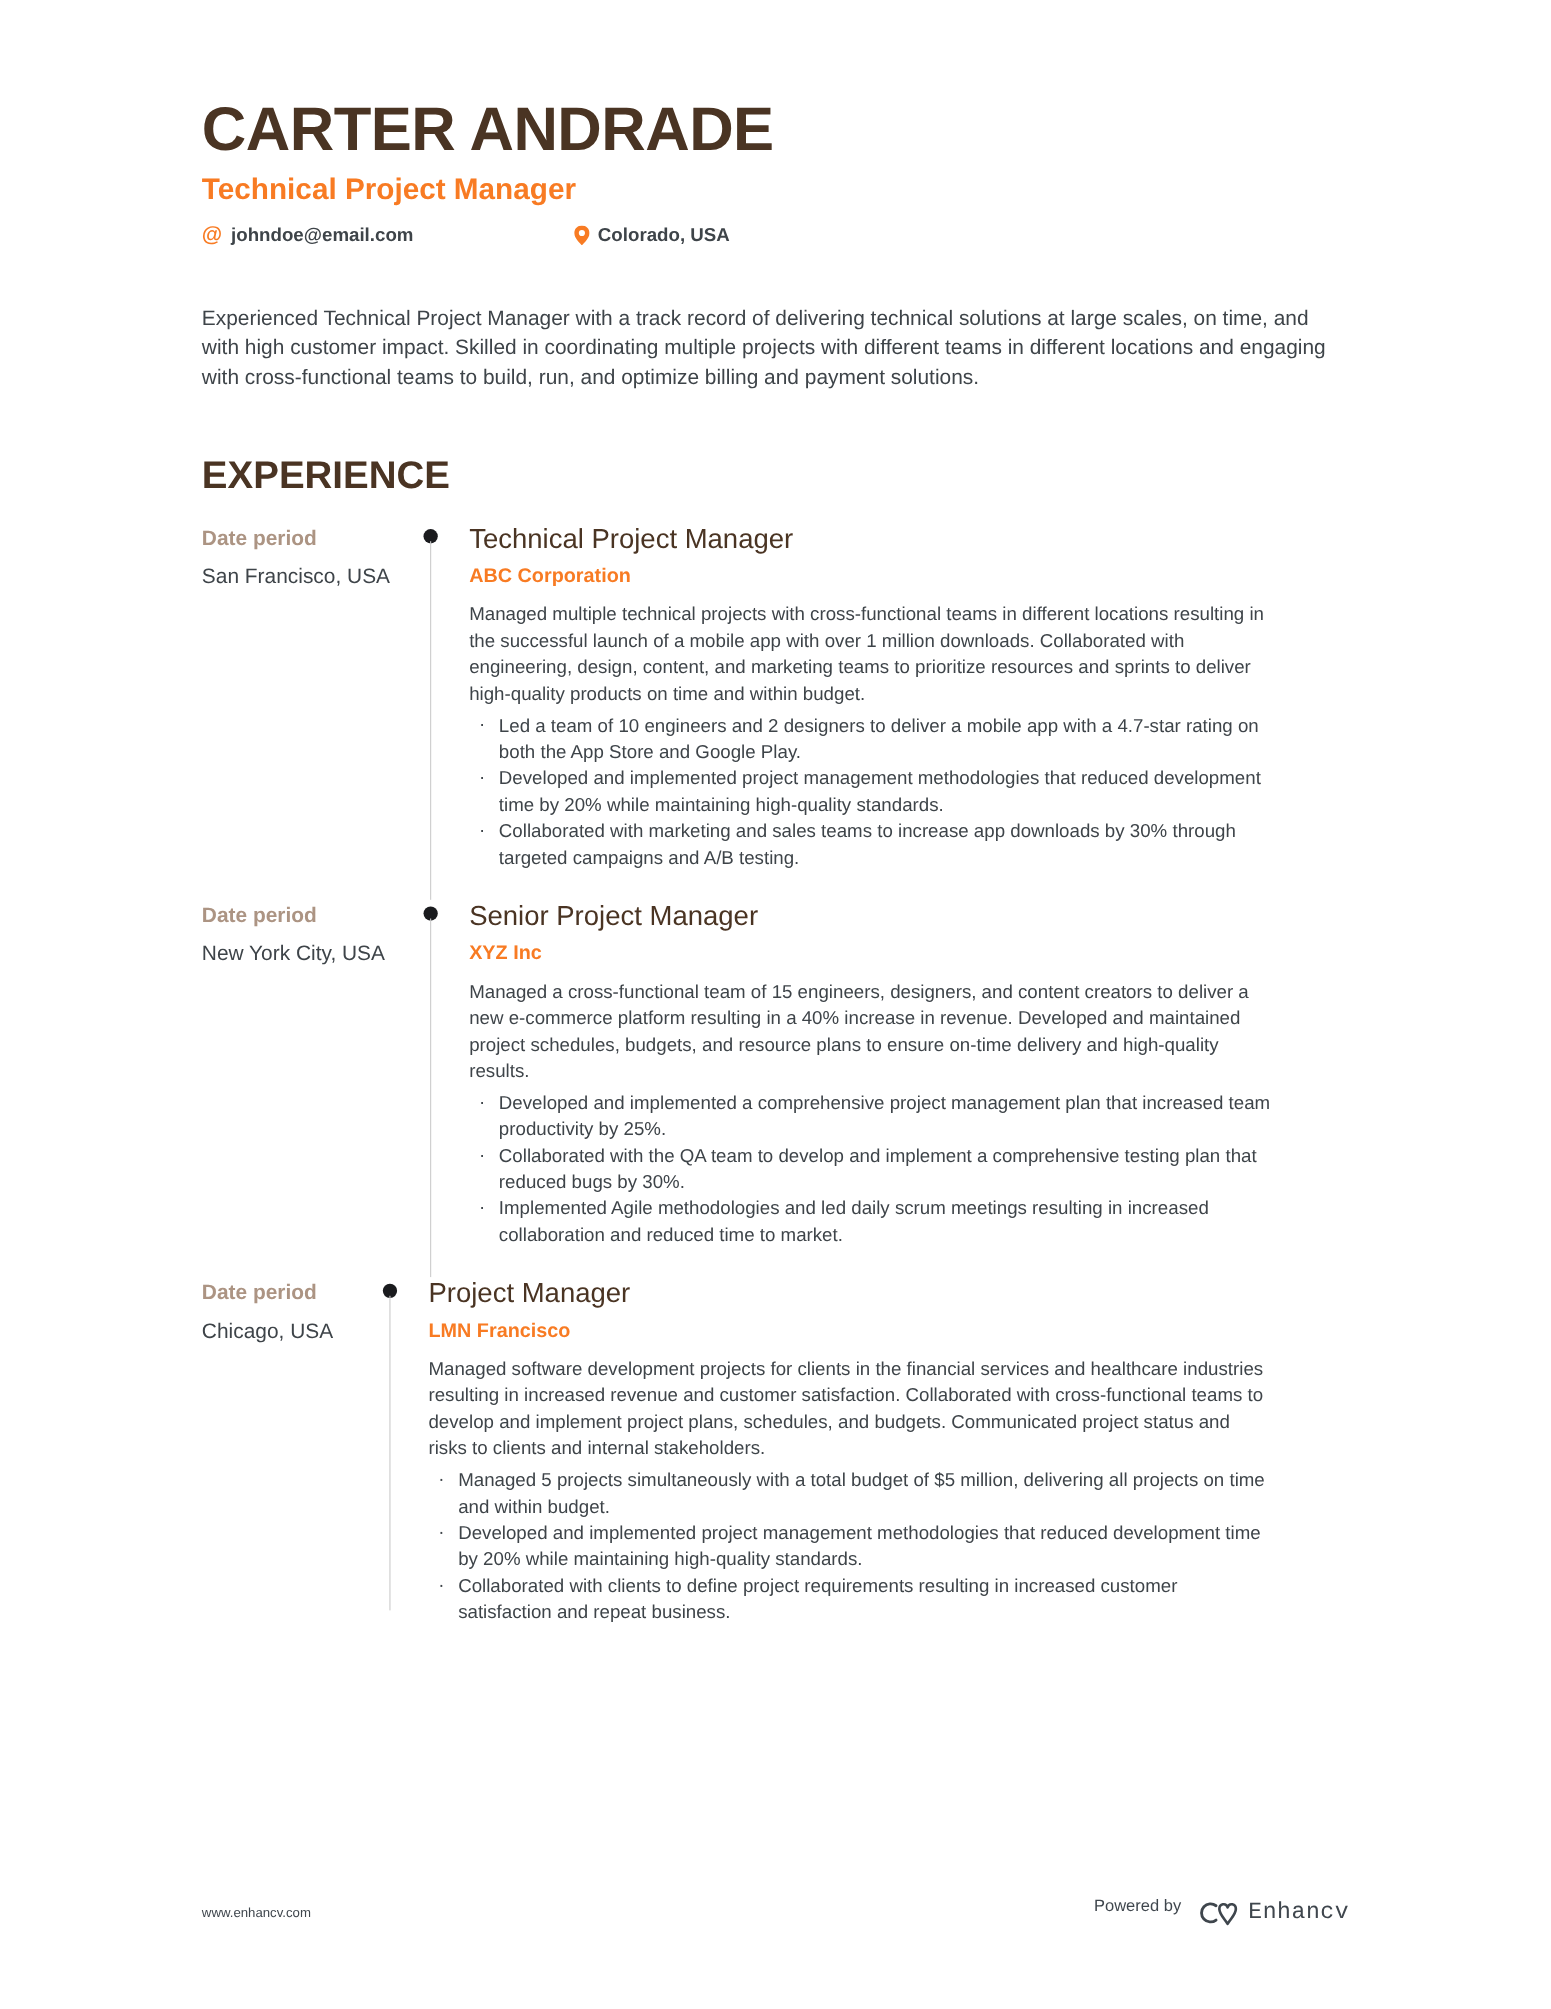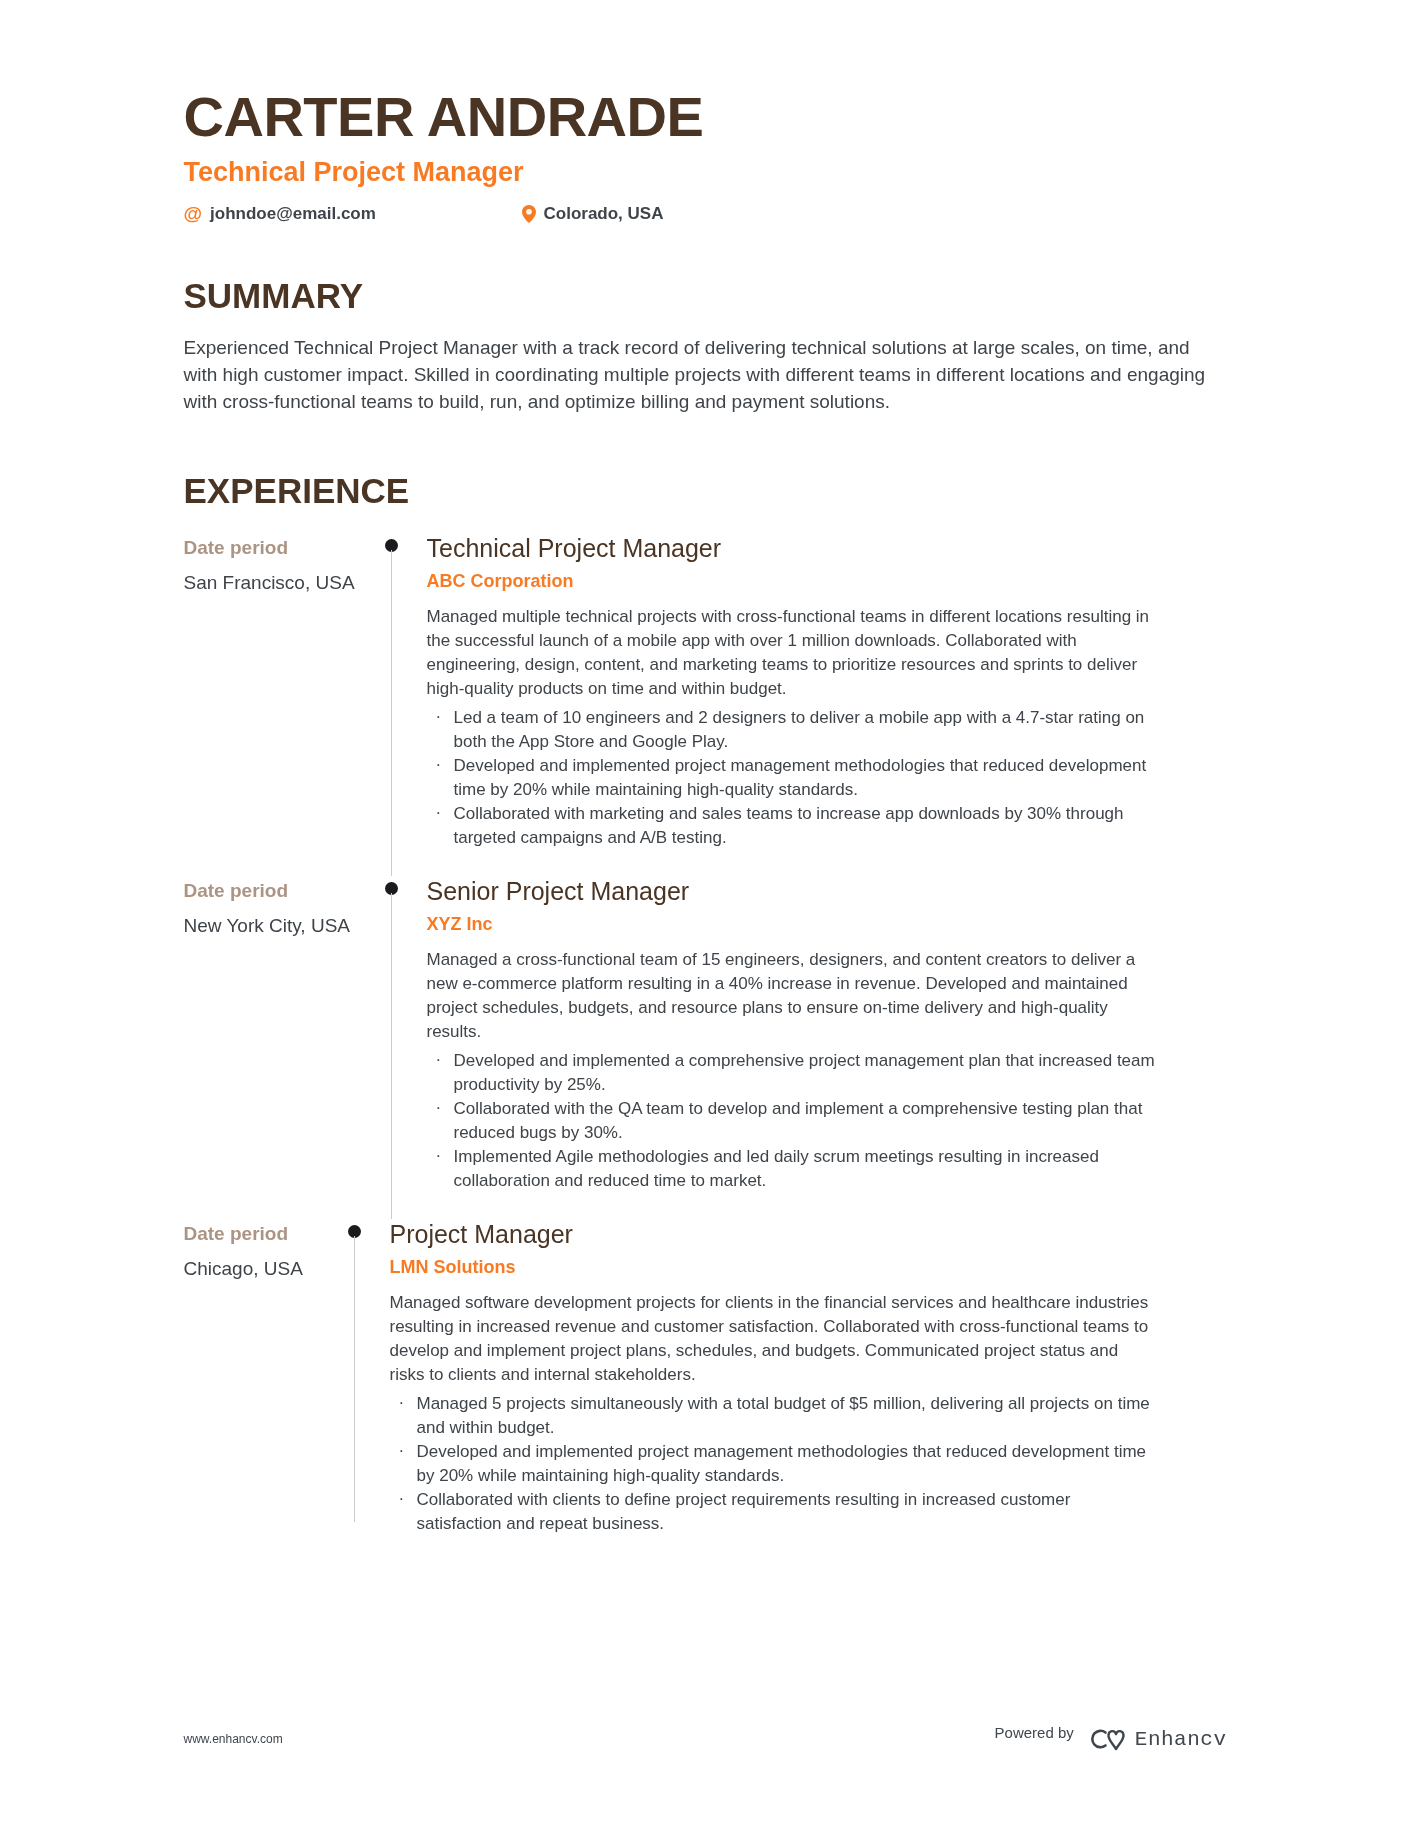--- a/index.html
+++ b/index.html
@@ -184,21 +184,20 @@
       <div class="contact-item">
         <svg class="pin-svg" width="14" height="18" viewBox="0 0 14 18">
           <path d="M7 0C3.15 0 0 3.1 0 6.9 0 12 7 18 7 18s7-6 7-11.1C14 3.1 10.85 0 7 0zm0 9.6a2.8 2.8 0 1 1 0-5.6 2.8 2.8 0 0 1 0 5.6z" fill="#F87B23"></path>
         </svg>
         <span class="contact-text">Colorado, USA</span>
       </div>
     </div>
   </header>
 
   <section class="summary-section">
-    <h2 class="section-heading">SUMMARY</h2>
     <p class="summary-text">Experienced Technical Project Manager with a track record of delivering technical solutions at large scales, on time, and with high customer impact. Skilled in coordinating multiple projects with different teams in different locations and engaging with cross-functional teams to build, run, and optimize billing and payment solutions.</p>
   </section>
 
   <section class="experience-section">
     <h2 class="section-heading">EXPERIENCE</h2>
 
     <div class="xp-list">
 
       <article class="xp-item">
         <div class="xp-left">
@@ -246,21 +245,21 @@
         <div class="xp-left">
           <div class="date-period">Date period</div>
           <div class="xp-location">Chicago, USA</div>
         </div>
         <div class="xp-timeline">
           <span class="dot"></span>
           <span class="tline"></span>
         </div>
         <div class="xp-body">
           <h3 class="xp-title">Project Manager</h3>
-          <div class="xp-company">LMN Solutions</div>
+          <div class="xp-company">LMN Francisco</div>
           <p class="xp-desc">Managed software development projects for clients in the financial services and healthcare industries resulting in increased revenue and customer satisfaction. Collaborated with cross-functional teams to develop and implement project plans, schedules, and budgets. Communicated project status and risks to clients and internal stakeholders.</p>
           <ul class="xp-bullets">
             <li>Managed 5 projects simultaneously with a total budget of $5 million, delivering all projects on time and within budget.</li>
             <li>Developed and implemented project management methodologies that reduced development time by 20% while maintaining high-quality standards.</li>
             <li>Collaborated with clients to define project requirements resulting in increased customer satisfaction and repeat business.</li>
           </ul>
         </div>
       </article>
 
     </div>

